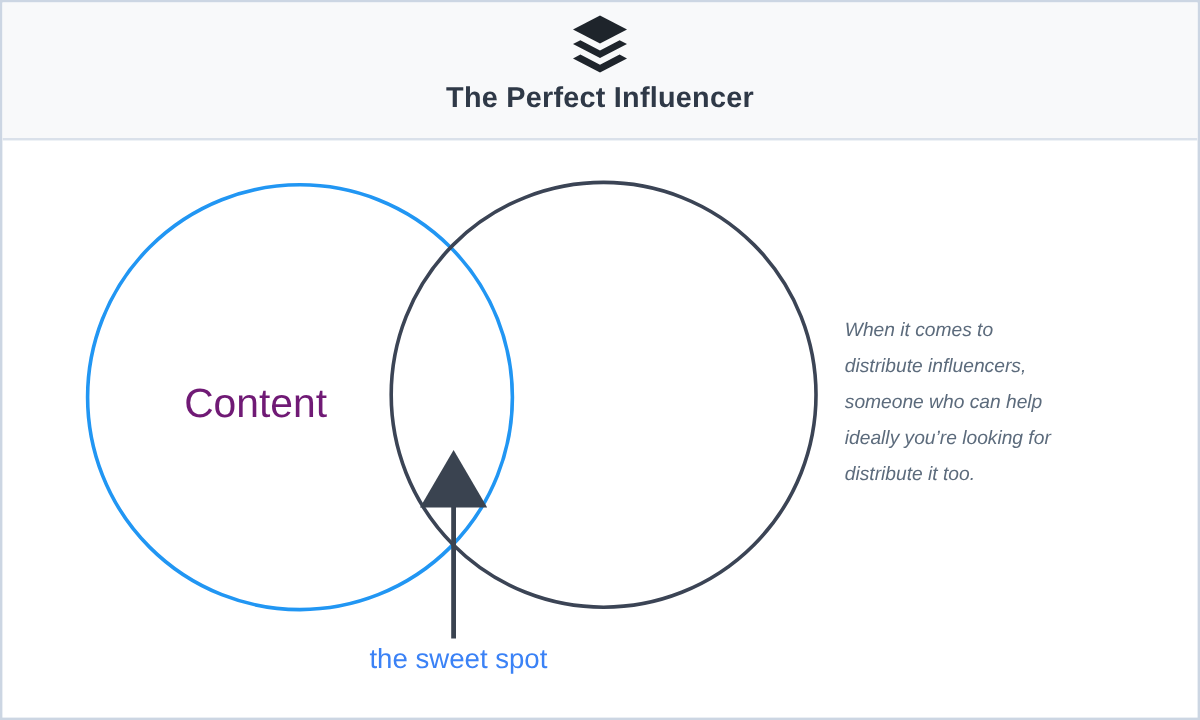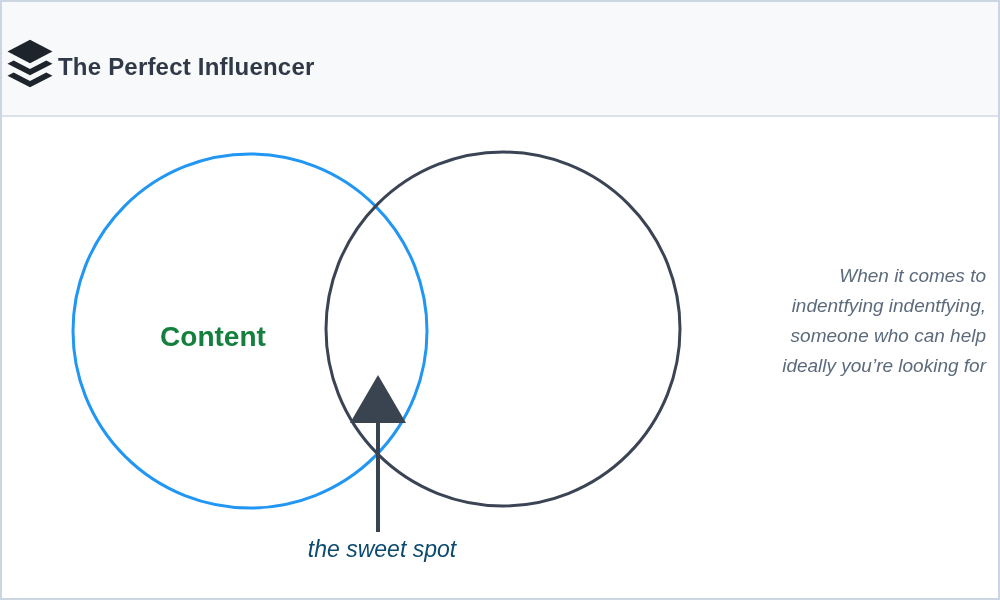--- a/index.html
+++ b/index.html
@@ -13,60 +13,59 @@
     width: 1000px; height: 600px;
     background: #ffffff;
     border: 2px solid #ccd6e3;
     overflow: hidden;
   }
   .header {
     height: 115px;
     background: #f8f9fa;
     border-bottom: 2px solid #dae1ea;
     display: flex;
-    flex-direction: row;
+    flex-direction: column;
     align-items: center;
     padding-top: 10px;
   }
   .logo { width: 56px; height: 50px; }
   .logo path { fill: #1e242b; }
   .page-title {
     margin-top: 6px;
     font-size: 24px;
     font-weight: 700;
     color: #2f3947;
     letter-spacing: 0.2px;
   }
   .content { position: absolute; top: 117px; left: 0; width: 996px; height: 479px; }
   .venn-svg { position: absolute; top: 0; left: 0; }
   .circle-label {
     position: absolute;
     transform: translate(-50%, -50%);
-    font-size: 28px;
-    font-weight: 700;
-    color: #15803d;
+    font-size: 34px;
+    font-weight: 400;
+    color: #701a75;
     white-space: nowrap;
   }
   .label-content      { left: 211px; top: 218px; }
   .label-distribution { left: 548px; top: 218px; }
   .sweet-spot-label {
     position: absolute;
     left: 380px; top: 430px;
     transform: translate(-50%, -50%);
     font-size: 23px;
-    font-style: italic;
-    color: #0c4a6e;
+    color: #3b82f6;
     white-space: nowrap;
   }
   .note {
     position: absolute;
     left: 702px; top: 142px;
     width: 282px;
-    text-align: right;
-    font-size: 19px;
+    text-align: left;
+    font-size: 16px;
     font-style: italic;
     color: #5c6b7c;
     line-height: 30px;
   }
 </style>
 </head>
 <body>
 
 <div class="page">
 
@@ -88,19 +87,20 @@
       <polygon points="376,256 404,304 348,304" fill="#3a4350"></polygon>
     </svg>
 
     <div class="circle-label label-content">Content</div>
 
 
     <div class="sweet-spot-label">the sweet spot</div>
 
     <div class="note">
       <div>When it comes to</div>
-      <div>indentfying indentfying,</div>
+      <div>distribute influencers,</div>
       <div>someone who can help</div>
       <div>ideally you’re looking for</div>
+      <div>distribute it too.</div>
     </div>
 
   </div>
 </div>
 
 </body></html>

